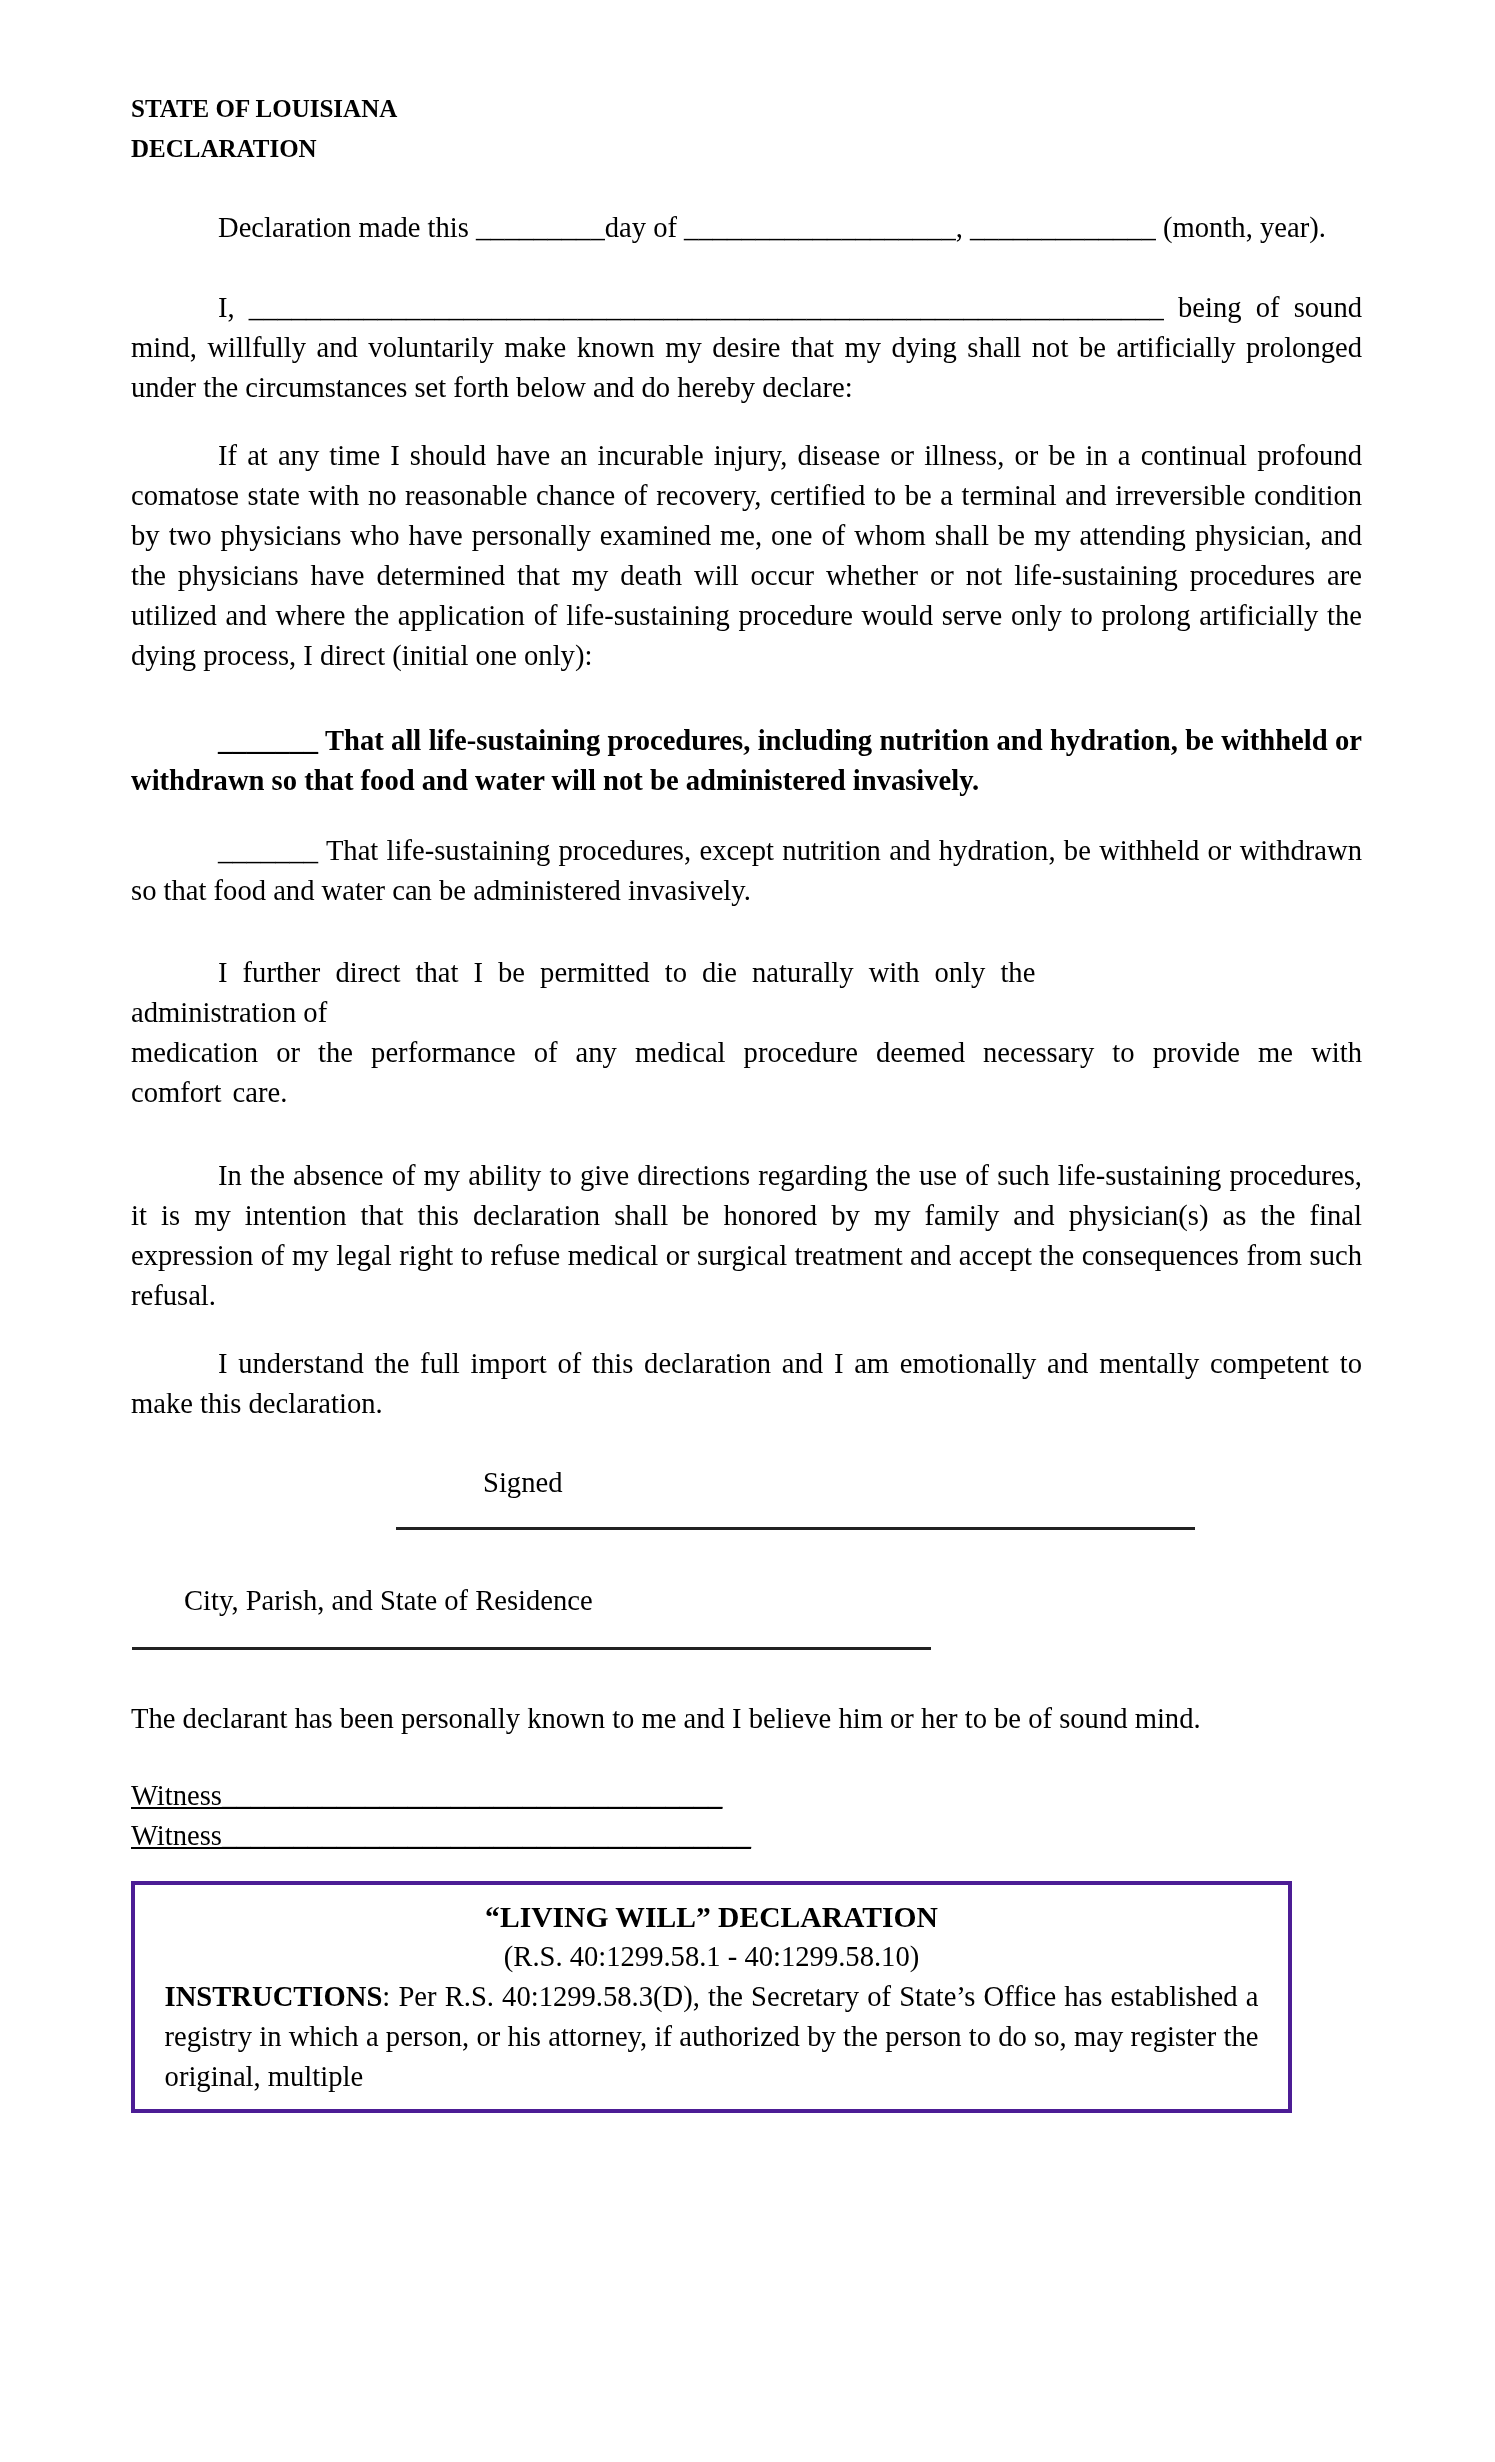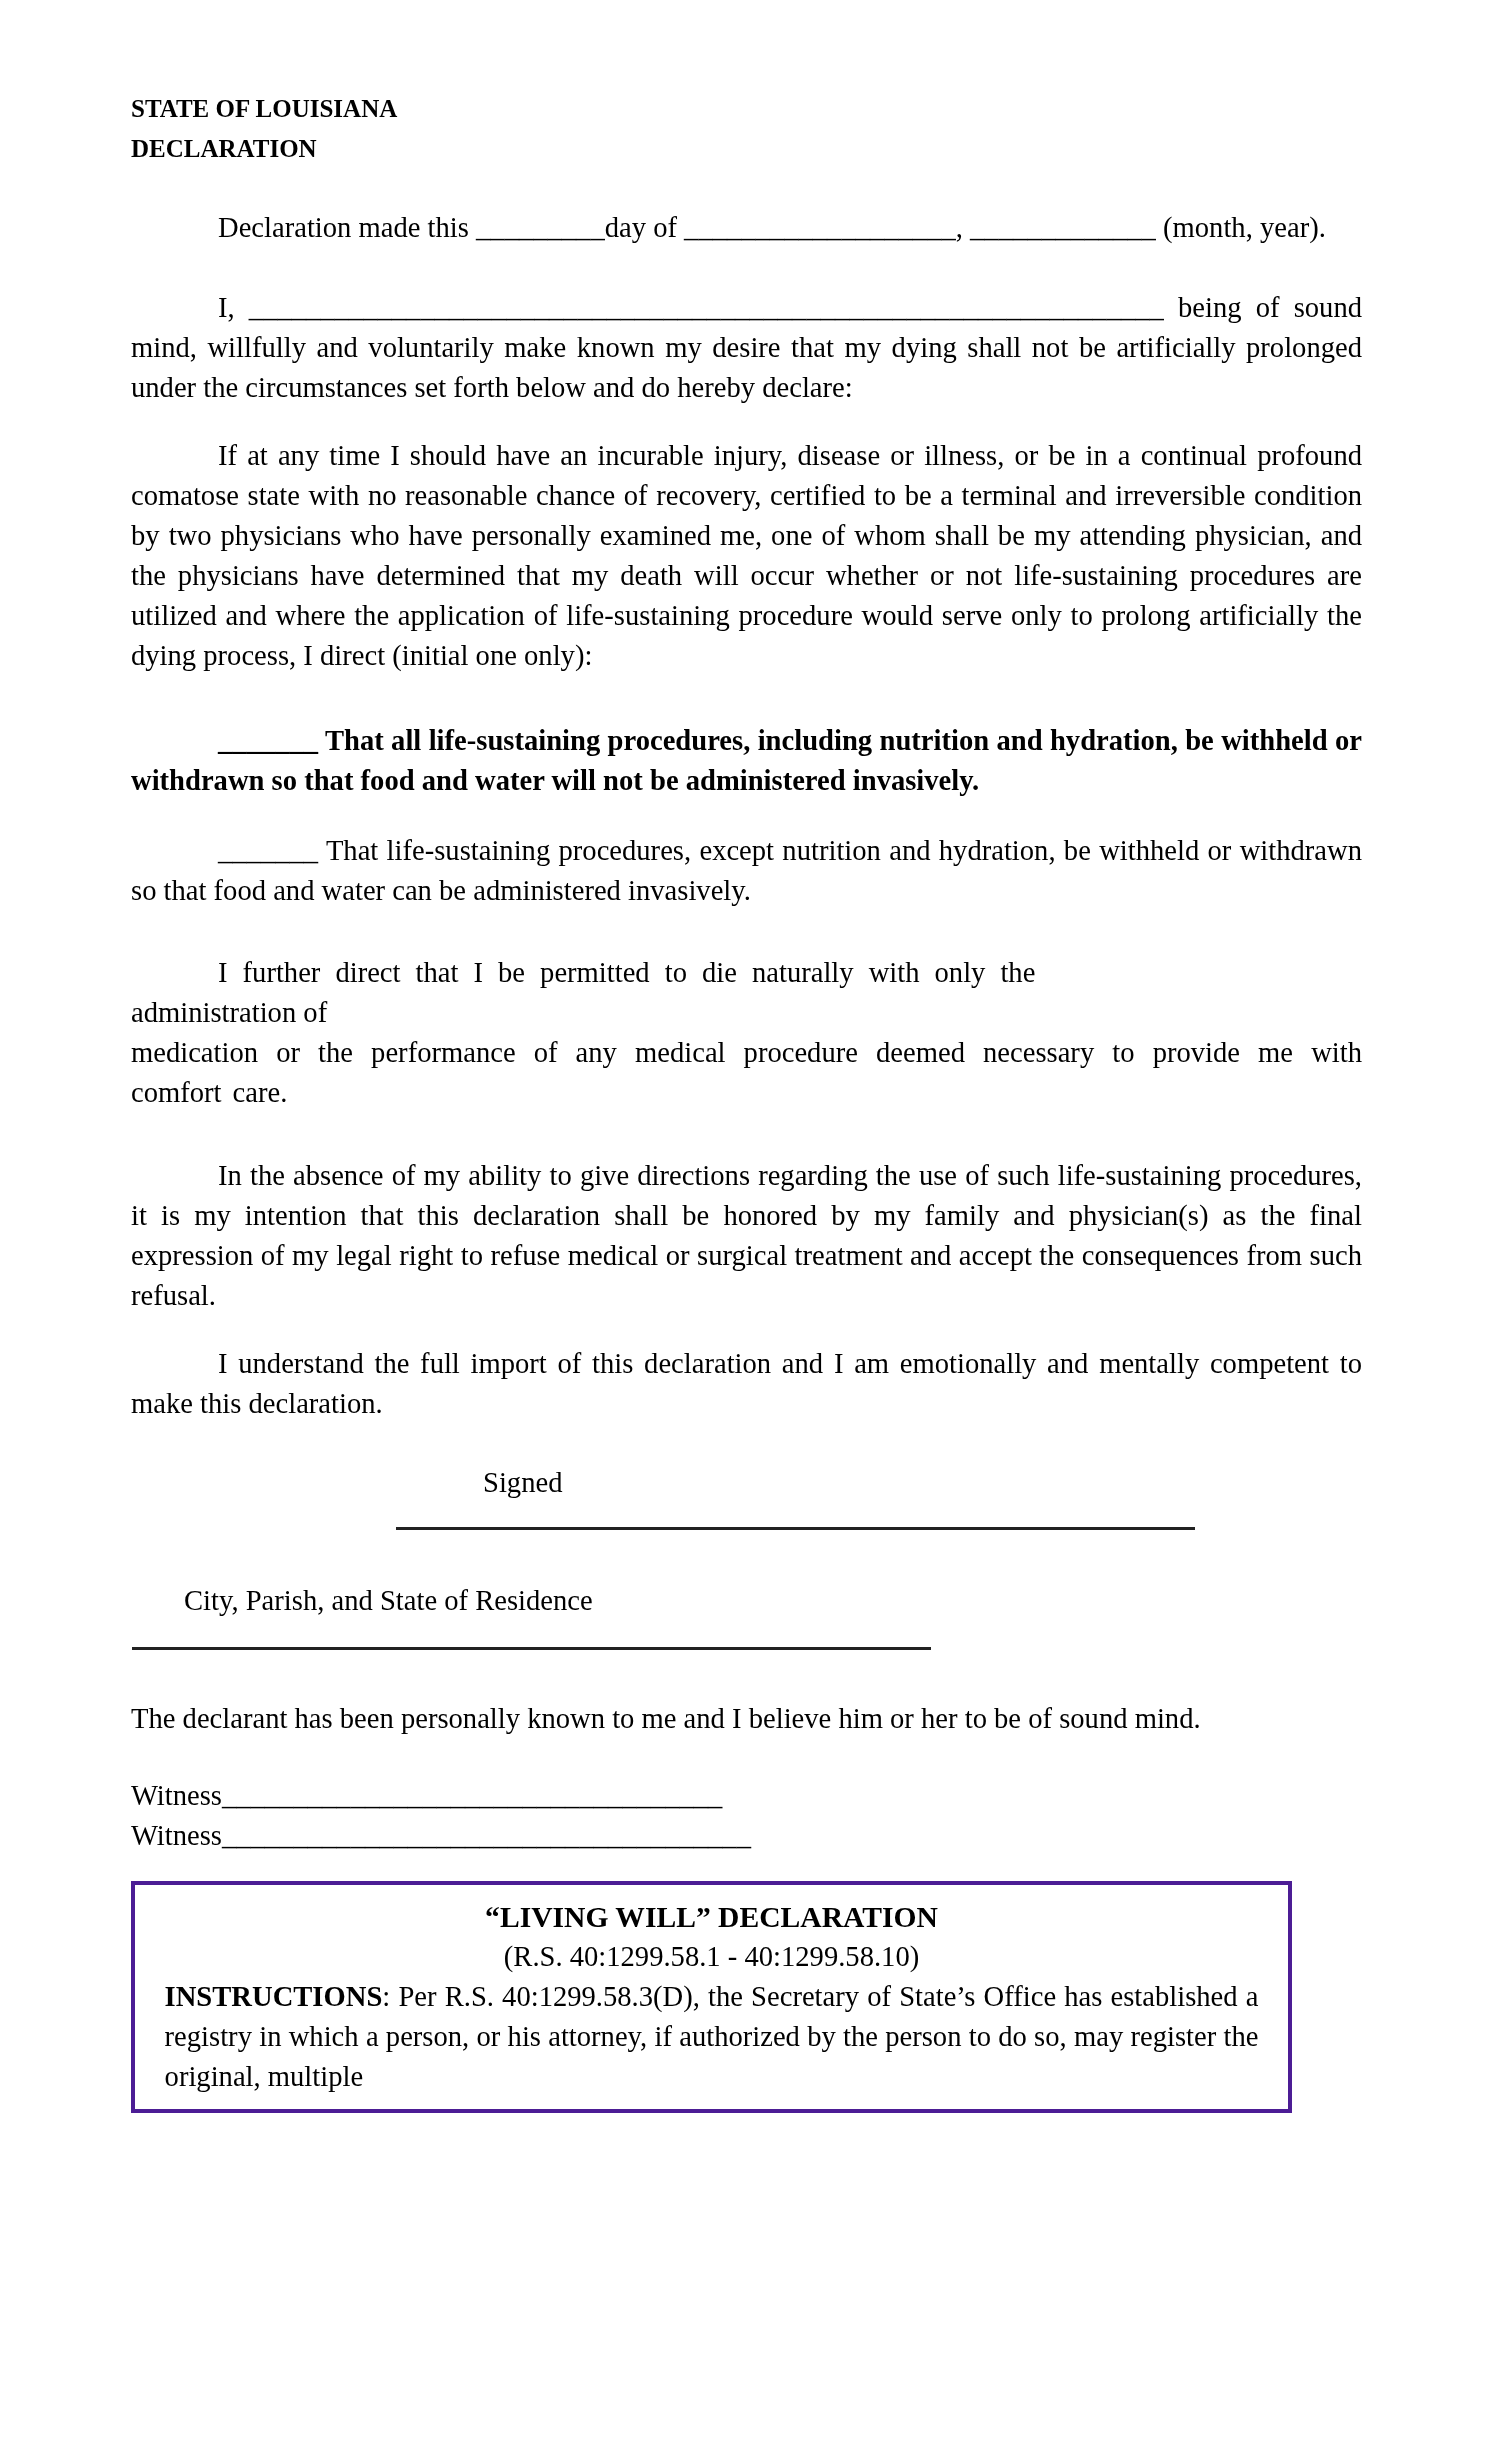--- a/index.html
+++ b/index.html
@@ -68,20 +68,21 @@
     width: 799px;
   }
   .residence-label {
     margin-left: 53px;
   }
   .attest {
     text-align: left;
   }
   .witness-line {
     line-height: 40px;
+    text-decoration: underline;
   }
   .statute-box {
     width: 1161px;
     border: 4px solid #4c1d95;
     box-sizing: border-box;
     padding: 11.8px 29.6px;
   }
   .box-title {
     text-align: center;
     font-weight: bold;

